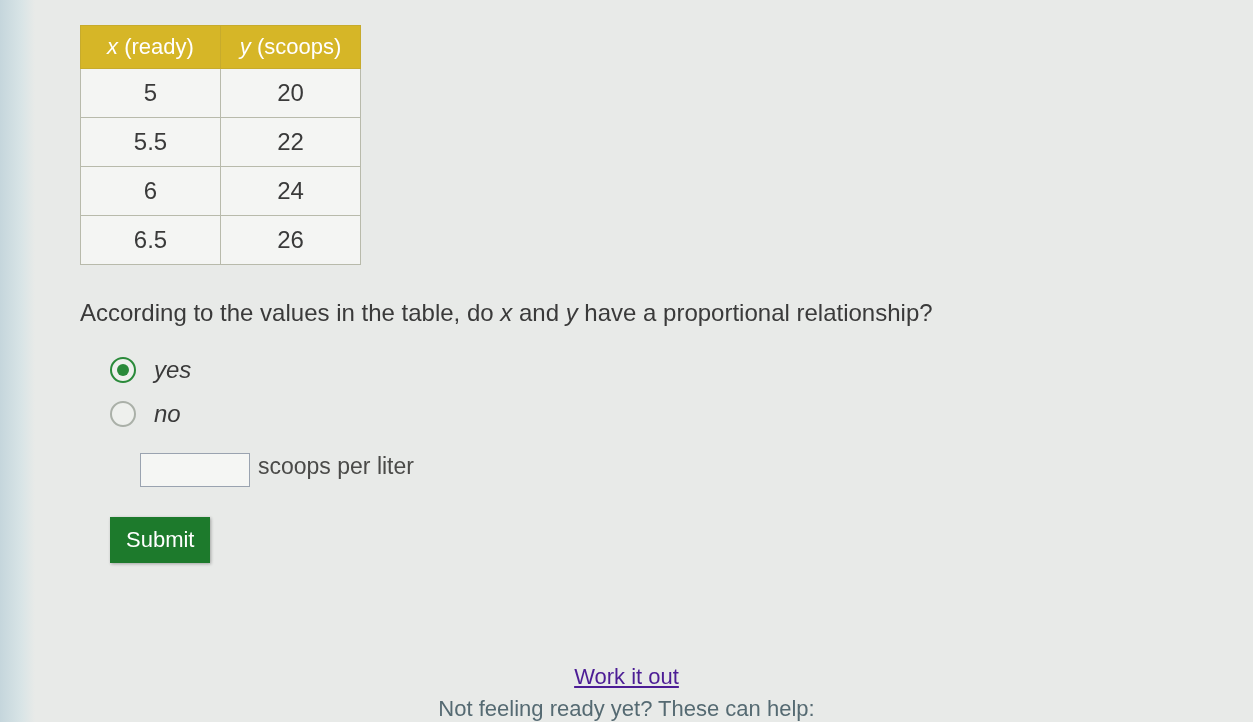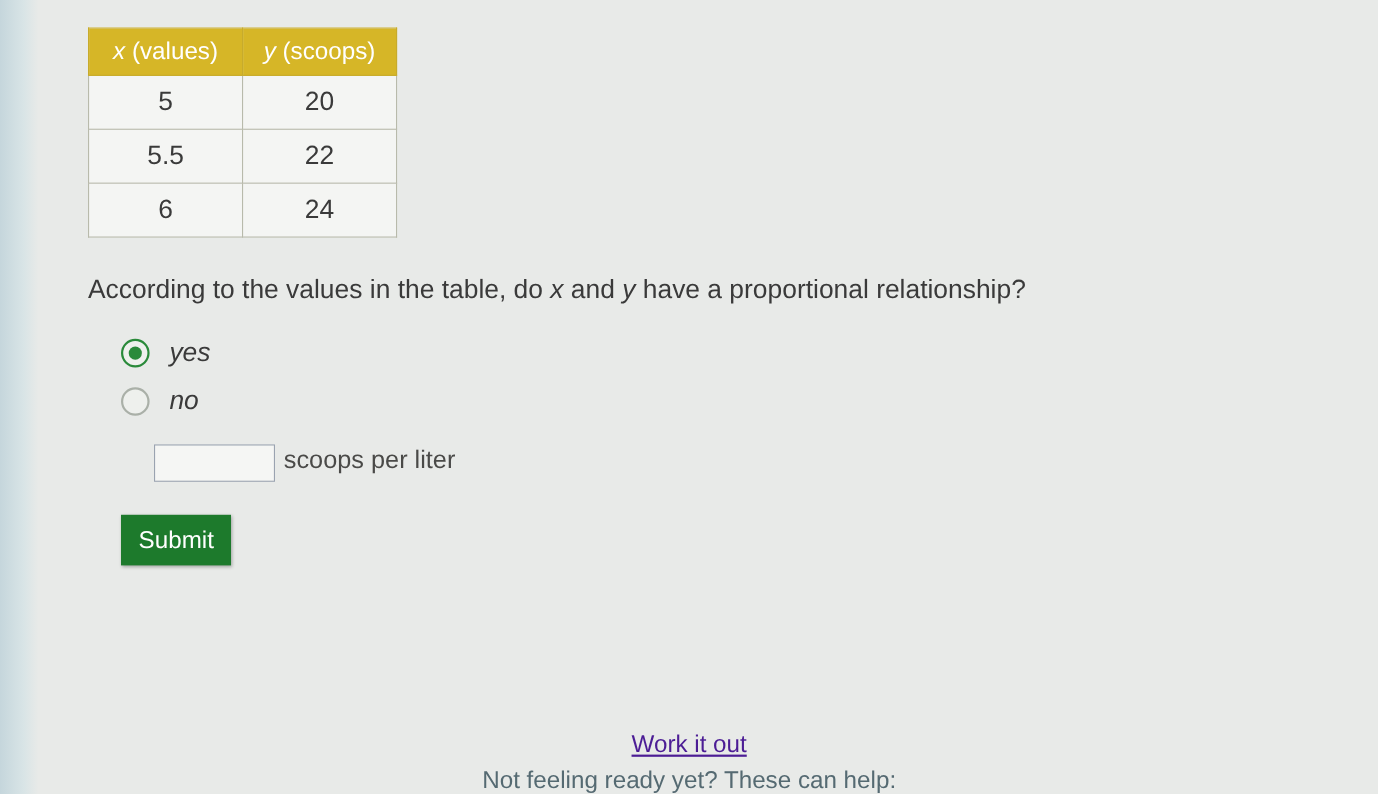--- a/index.html
+++ b/index.html
@@ -148,39 +148,43 @@
 <body>
 
 <div class="left-accent"></div>
 
 <div class="content">
 
   <table>
     <thead>
       <tr>
         <th>
-          <span>x</span> <span class="unit">(values)</span>
+          <span>x</span> <span class="unit">(ready)</span>
         </th>
         <th>
           <span>y</span> <span class="unit">(scoops)</span>
         </th>
       </tr>
     </thead>
     <tbody>
       <tr>
         <td>5</td>
         <td>20</td>
       </tr>
       <tr>
         <td>5.5</td>
         <td>22</td>
       </tr>
       <tr>
         <td>6</td>
         <td>24</td>
+      </tr>
+      <tr>
+        <td>6.5</td>
+        <td>26</td>
       </tr>
     </tbody>
   </table>
 
   <p class="question">
     <span>According to the values in the table, do </span><span class="var">x</span><span> and </span><span class="var">y</span><span> have a proportional relationship?</span>
   </p>
 
   <div class="radios">
     <div class="radio-row">

